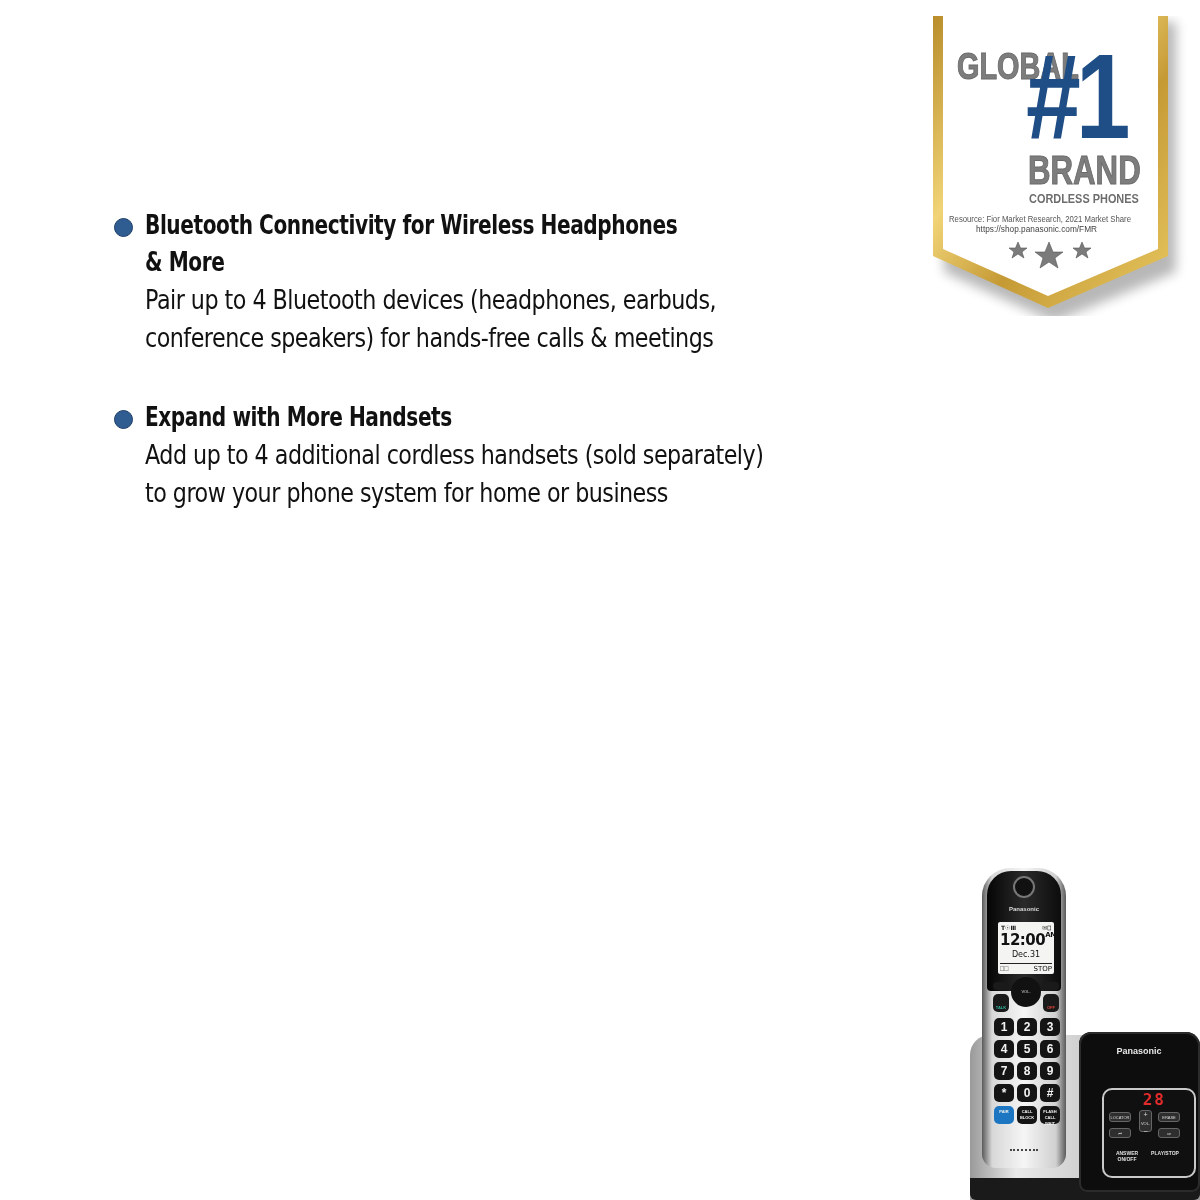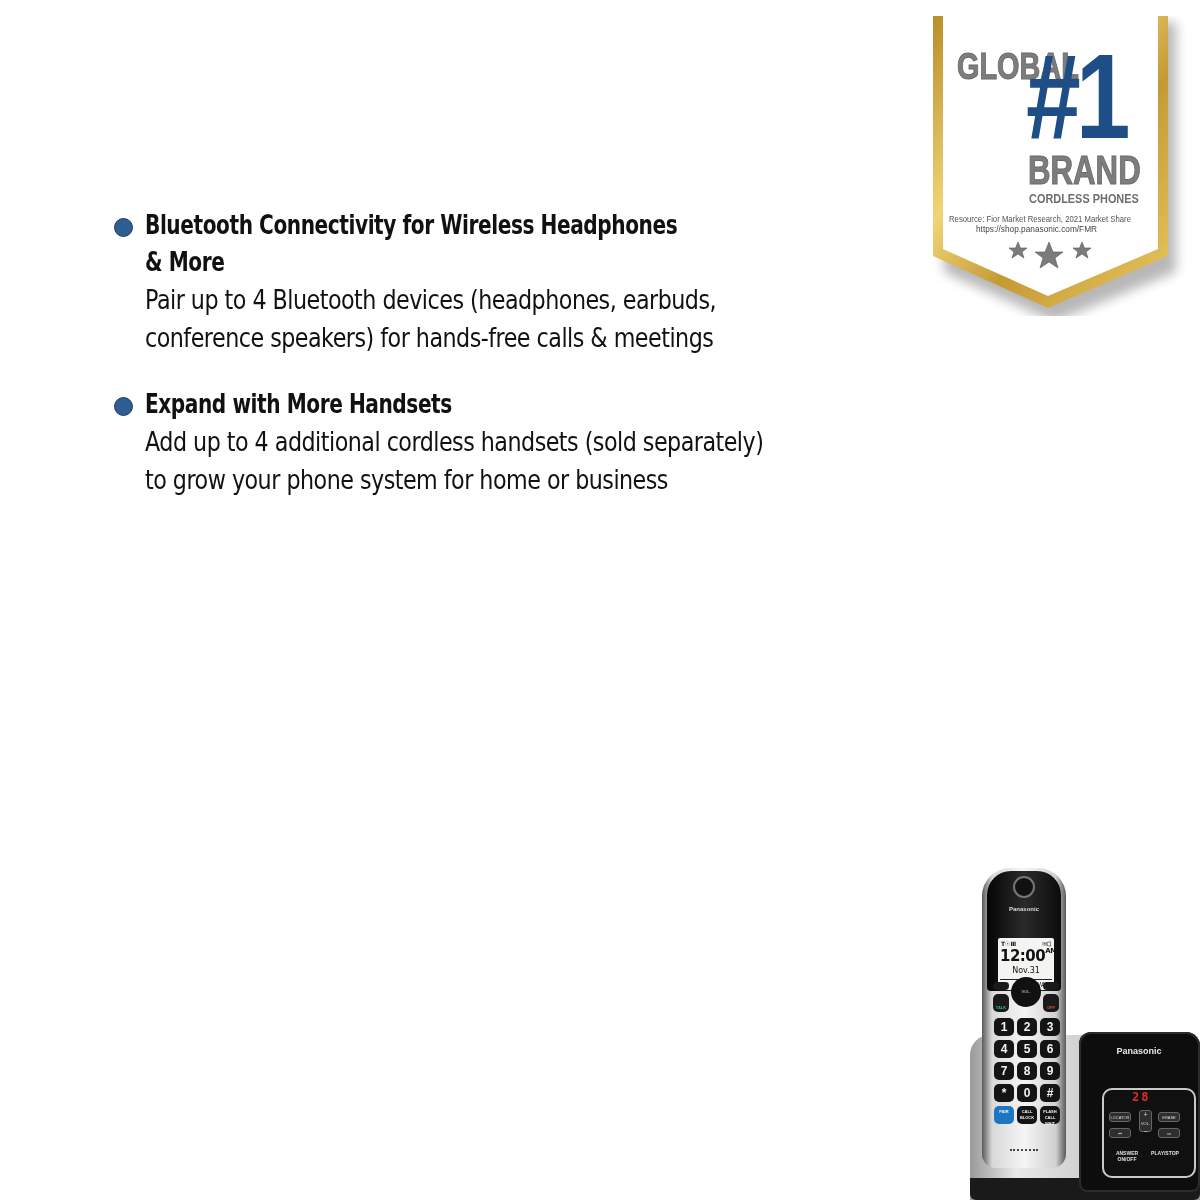--- a/index.html
+++ b/index.html
@@ -45,57 +45,57 @@
     .phone .base-bottom { position: absolute; left: 10px; top: 318px; width: 230px; height: 22px; background: #1a1a1a; border-radius: 0 0 6px 6px; }
     .phone .base-panel {
       position: absolute; left: 119px; top: 172px; width: 121px; height: 160px; background: #0d0d0d;
       border-radius: 12px 14px 8px 8px; box-shadow: inset 0 0 0 2px #2b2b2b;
     }
     .phone .base-brand { position: absolute; left: 134px; top: 186px; width: 90px; font-family: "Liberation Sans", sans-serif; font-size: 9px; font-weight: bold; color: #e7e7e7; text-align: center; }
     .phone .base-console {
       position: absolute; left: 142px; top: 228px; width: 94px; height: 90px; background: #101010;
       border: 2px solid #c9c9c9; border-radius: 10px;
     }
-    .phone .led { position: absolute; left: 172px; top: 230px; width: 34px; font-family: "DejaVu Sans Mono", monospace; font-size: 12px; font-weight: bold; color: #e32b2b; text-align: left; letter-spacing: 2px; }
+    .phone .led { position: absolute; left: 172px; top: 230px; width: 34px; font-family: "DejaVu Sans Mono", monospace; font-size: 16px; font-weight: bold; color: #e32b2b; text-align: right; letter-spacing: 2px; }
     .phone .bbtn { position: absolute; height: 10px; background: #2e2e2e; border-radius: 3px; border: 1px solid #666; font-family: "Liberation Sans", sans-serif; font-size: 4px; color: #ddd; text-align: center; line-height: 9px; }
     .phone .blab { position: absolute; font-family: "Liberation Sans", sans-serif; font-size: 5px; color: #e0e0e0; text-align: center; line-height: 6px; font-weight: bold; }
 
     .phone .handset {
       position: absolute; left: 22px; top: 8px; width: 84px; height: 300px; border-radius: 28px 28px 14px 14px;
       background: linear-gradient(90deg, #5a5a5a 0%, #d8d8d8 12%, #f5f5f5 50%, #d0d0d0 88%, #5a5a5a 100%);
     }
     .phone .hs-top {
       position: absolute; left: 27px; top: 11px; width: 74px; height: 120px; border-radius: 24px 24px 4px 4px;
       background: linear-gradient(90deg, #050505 0%, #2a2a2a 50%, #0c0c0c 100%);
     }
     .phone .earpiece { position: absolute; left: 53px; top: 16px; width: 22px; height: 22px; border-radius: 50%; border: 2px solid #777; background: #111; }
     .phone .hs-brand { position: absolute; left: 27px; top: 46px; width: 74px; font-family: "Liberation Sans", sans-serif; font-size: 6px; font-weight: bold; color: #dcdcdc; text-align: center; }
     .phone .screen {
       position: absolute; left: 38px; top: 62px; width: 56px; height: 52px; background: #f4f4f2; border-radius: 2px;
-      font-family: "DejaVu Sans", sans-serif; color: #111; margin-top: 16px;
+      font-family: "DejaVu Sans", sans-serif; color: #111;
     }
     .phone .scr-status { position: absolute; left: 3px; top: 2px; width: 50px; font-size: 6px; font-weight: bold; display: flex; justify-content: space-between; }
     .phone .scr-time { position: absolute; left: 2px; top: 9px; font-size: 15px; font-weight: bold; letter-spacing: -0.5px; }
     .phone .scr-ampm { font-size: 7px; vertical-align: top; }
     .phone .scr-date { position: absolute; left: 0; top: 28px; width: 56px; text-align: center; font-size: 8px; }
     .phone .scr-foot { position: absolute; left: 2px; top: 41px; width: 52px; font-size: 7px; display: flex; justify-content: space-between; border-top: 1px solid #222; padding-top: 1px; }
     .phone .key { position: absolute; width: 20px; height: 18px; background: #141414; border-radius: 5px; color: #f2f2f2; font-family: "Liberation Sans", sans-serif; font-weight: bold; font-size: 12px; text-align: center; line-height: 18px; }
     .phone .key.small { font-size: 4px; line-height: 6px; padding-top: 3px; }
     .phone .key.pair { background: #1d76c1; }
     .phone .nav { position: absolute; left: 51px; top: 117px; width: 30px; height: 30px; border-radius: 50%; background: #111; color: #ddd; font-size: 4px; text-align: center; line-height: 30px; font-family: "Liberation Sans", sans-serif; }
     .phone .soft { position: absolute; width: 16px; height: 8px; border-radius: 4px; background: #1a1a1a; }
     .phone .talk { position: absolute; width: 16px; height: 18px; border-radius: 5px; background: #1a1a1a; color: #2fb39c; font-size: 4px; text-align: center; padding-top: 11px; font-family: "Liberation Sans", sans-serif; font-weight: bold; }
     .phone .off { color: #e0443a; }
     .phone .mic { position: absolute; left: 50px; top: 289px; width: 28px; height: 3px; border-top: 2px dotted #444; }
   </style>
 </head>
 <body>
 
 <div class="features">
-  <div class="feature" style="margin-bottom:29px;">
+  <div class="feature" style="margin-bottom:42px;">
     <span class="bullet"></span>
     <div class="title" style="transform: scaleX(0.86); width: 116%;">
       <span class="line">Bluetooth Connectivity for Wireless Headphones</span>
       <span class="line">&amp; More</span>
     </div>
     <div class="desc" style="transform: scaleX(0.855); width: 117%;">
       <span class="line">Pair up to 4 Bluetooth devices (headphones, earbuds,</span>
       <span class="line">conference speakers) for hands-free calls &amp; meetings</span>
     </div>
   </div>
@@ -163,24 +163,24 @@
   <div class="handset"></div>
   <div class="hs-top"></div>
   <div class="earpiece"></div>
   <div class="hs-brand">Panasonic</div>
   <div class="screen">
     <div class="scr-status">
       <span>T☉Ⅲ</span>
       <span>✉⎕</span>
     </div>
     <div class="scr-time"><span>12:00</span><span class="scr-ampm">AM</span></div>
-    <div class="scr-date">Nov.31</div>
+    <div class="scr-date">Dec.31</div>
     <div class="scr-foot">
       <span>⎕⎕</span>
-      <span>WAIT</span>
+      <span>STOP</span>
     </div>
   </div>
 
   <div class="soft" style="left:33px;top:122px;"></div>
   <div class="soft" style="left:83px;top:122px;"></div>
   <div class="nav">VOL.</div>
   <div class="talk" style="left:33px;top:134px;">TALK</div>
   <div class="talk off" style="left:83px;top:134px;">OFF</div>
 
   <div class="key" style="left:34px;top:158px;">1</div>

